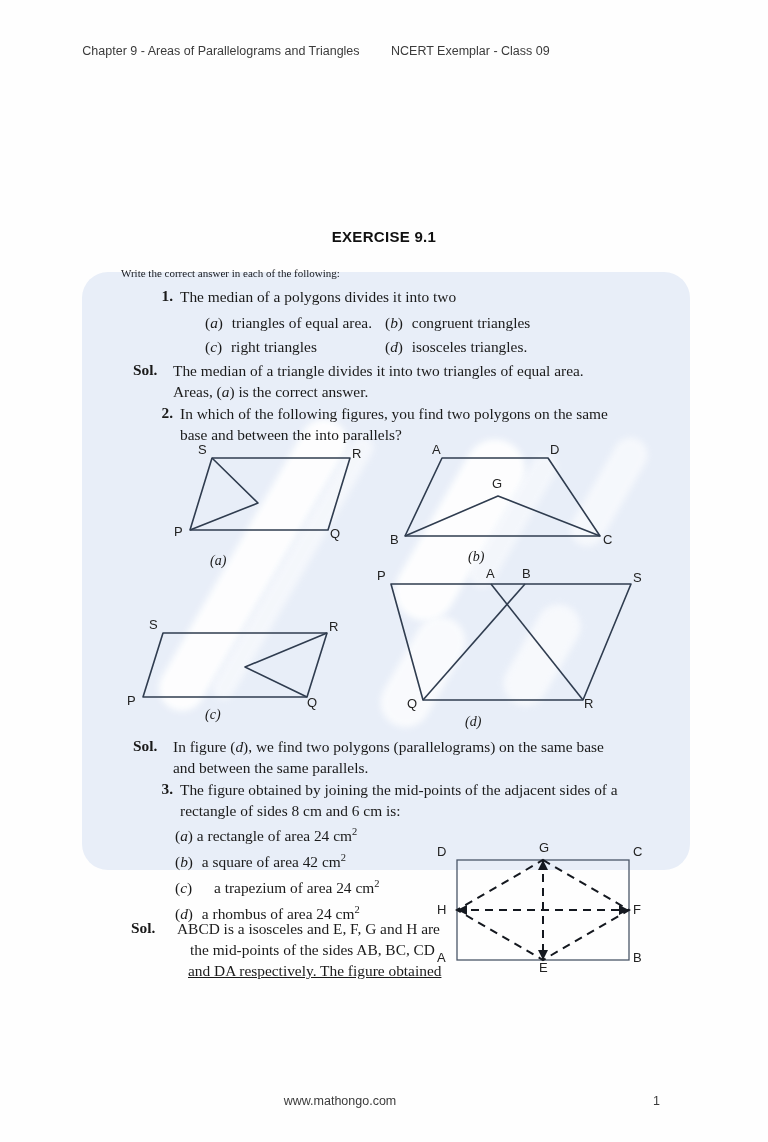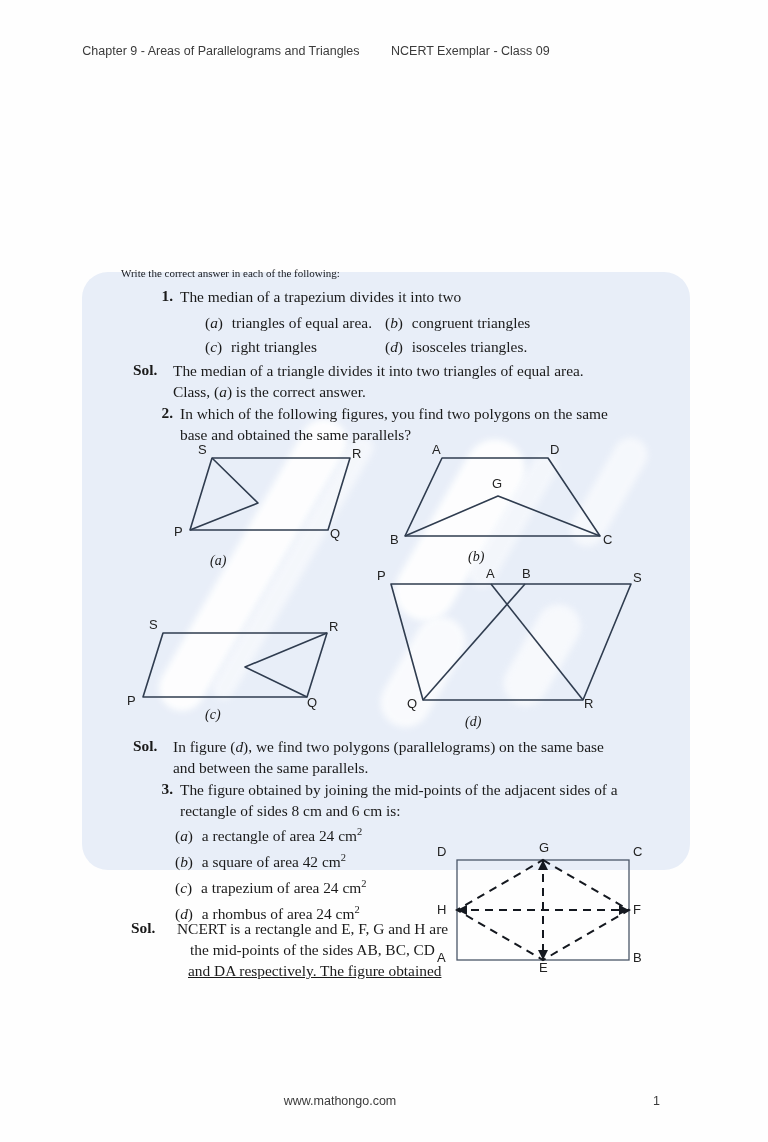--- a/index.html
+++ b/index.html
@@ -146,27 +146,28 @@
 
 <div class="page">
 
   <div class="tint-panel"></div>
 
   <div class="header">
     <span class="h-left">Chapter 9 - Areas of Parallelograms and Triangles</span>
     <span>NCERT Exemplar - Class 09</span>
   </div>
 
+  <div class="exercise-title">EXERCISE  9.1</div>
 
   <div class="content">
 
     <div class="body-text intro">Write the correct answer in each of the following:</div>
 
     <div class="qnum" style="top:287px; left:143px;">1.</div>
-    <div class="qtext" style="top:287px; left:180px;">The median of a trapezium divides it into two</div>
+    <div class="qtext" style="top:287px; left:180px;">The median of a polygons divides it into two</div>
 
     <div class="opt" style="top:313px; left:205px;">
       <span>(<span class="ital">a</span>)</span>
       <span style="margin-left:5px;">triangles of equal area.</span>
     </div>
     <div class="opt" style="top:313px; left:385px;">
       <span>(<span class="ital">b</span>)</span>
       <span style="margin-left:5px;">congruent  triangles</span>
     </div>
     <div class="opt" style="top:337px; left:205px;">
@@ -174,56 +175,56 @@
       <span style="margin-left:5px;">right triangles</span>
     </div>
     <div class="opt" style="top:337px; left:385px;text-align:center;">
       <span>(<span class="ital">d</span>)</span>
       <span style="margin-left:5px;">isosceles  triangles.</span>
     </div>
 
     <div class="solbl" style="top:361px; left:133px;">Sol.</div>
     <div class="qtext" style="top:361px; left:173px;">The median of a triangle divides it into  two triangles of equal area.</div>
     <div class="qtext" style="top:382px; left:173px;">
-      <span>Class, (</span><span class="ital">a</span><span>) is the correct answer.</span>
+      <span>Areas, (</span><span class="ital">a</span><span>) is the correct answer.</span>
     </div>
 
     <div class="qnum" style="top:404px; left:143px;">2.</div>
     <div class="qtext" style="top:404px; left:180px;">In which of the following figures, you find two polygons on the same</div>
-    <div class="qtext" style="top:425px; left:180px;">base and obtained the same parallels?</div>
+    <div class="qtext" style="top:425px; left:180px;">base and between the into parallels?</div>
 
     <div class="solbl" style="top:737px; left:133px;">Sol.</div>
     <div class="qtext" style="top:737px; left:173px;">
       <span>In figure (</span><span class="ital">d</span><span>), we find two polygons (parallelograms) on the same base</span>
     </div>
     <div class="qtext" style="top:758px; left:173px;text-align:right;">and between the same parallels.</div>
 
     <div class="qnum" style="top:780px; left:143px;">3.</div>
     <div class="qtext" style="top:780px; left:180px;">The figure obtained by joining the mid-points of the adjacent sides of a</div>
     <div class="qtext" style="top:801px; left:180px;">rectangle of sides 8 cm and 6 cm is:</div>
 
     <div class="opt" style="top:826px; left:175px;">
       <span>(<span class="ital">a</span>)</span>
-      <span style="margin-left:5px;"><span>a rectangle of area 24 cm</span><sup>2</sup></span>
+      <span style=""><span>a rectangle of area 24 cm</span><sup>2</sup></span>
     </div>
     <div class="opt" style="top:852px; left:175px;">
       <span>(<span class="ital">b</span>)</span>
       <span style="margin-left:5px;"><span>a square of area 42 cm</span><sup>2</sup></span>
     </div>
     <div class="opt" style="top:878px; left:175px;">
       <span>(<span class="ital">c</span>)</span>
-      <span style="margin-left:5px;"><span>a trapezium of area 24 cm</span><sup>2</sup></span>
+      <span style="margin-left:18px;"><span>a trapezium of area 24 cm</span><sup>2</sup></span>
     </div>
     <div class="opt" style="top:904px; left:175px;">
       <span>(<span class="ital">d</span>)</span>
       <span style="margin-left:5px;"><span>a rhombus of area 24 cm</span><sup>2</sup></span>
     </div>
 
     <div class="solbl" style="top:919px; left:131px;">Sol.</div>
-    <div class="qtext" style="top:919px; left:177px;">NCERT is a rectangle and E, F, G and H are</div>
+    <div class="qtext" style="top:919px; left:177px;">ABCD is a isosceles and E, F, G and H are</div>
     <div class="qtext" style="top:940px; left:190px;text-align:center;">the mid-points of the sides AB, BC, CD</div>
     <div class="qtext" style="top:961px; left:188px;text-decoration:underline;">and DA respectively. The figure obtained</div>
   </div>
 
   <div class="figure" style="left:180px; top:448px;">
     <svg width="190" height="100" viewBox="0 0 190 100">
       <g stroke="#2f3c4f" stroke-width="1.6" fill="none" stroke-linejoin="round">
 
         <path d="M 32,10 L 170,10 L 148,82 L 10,82 Z"></path>
 

